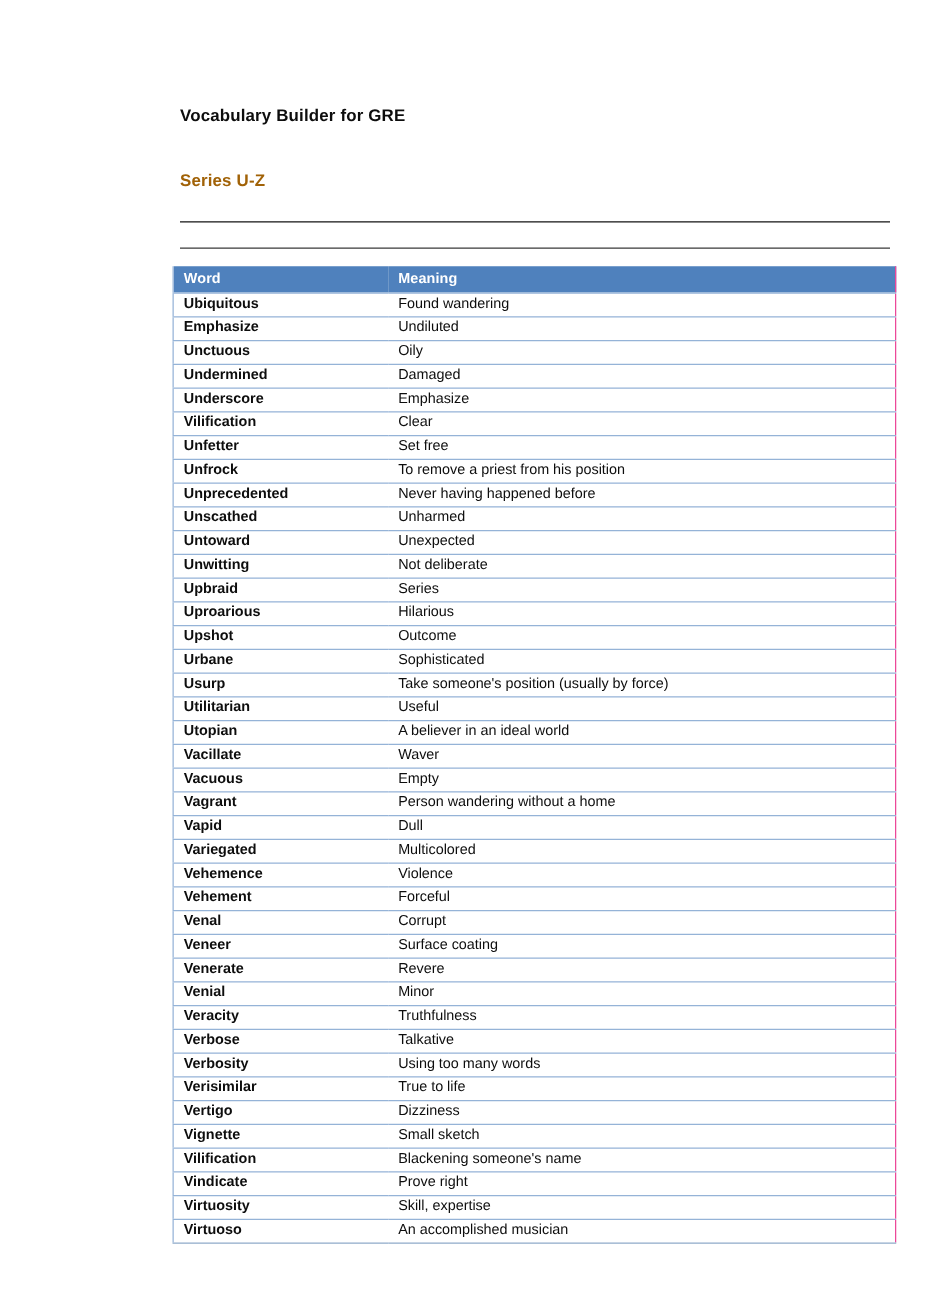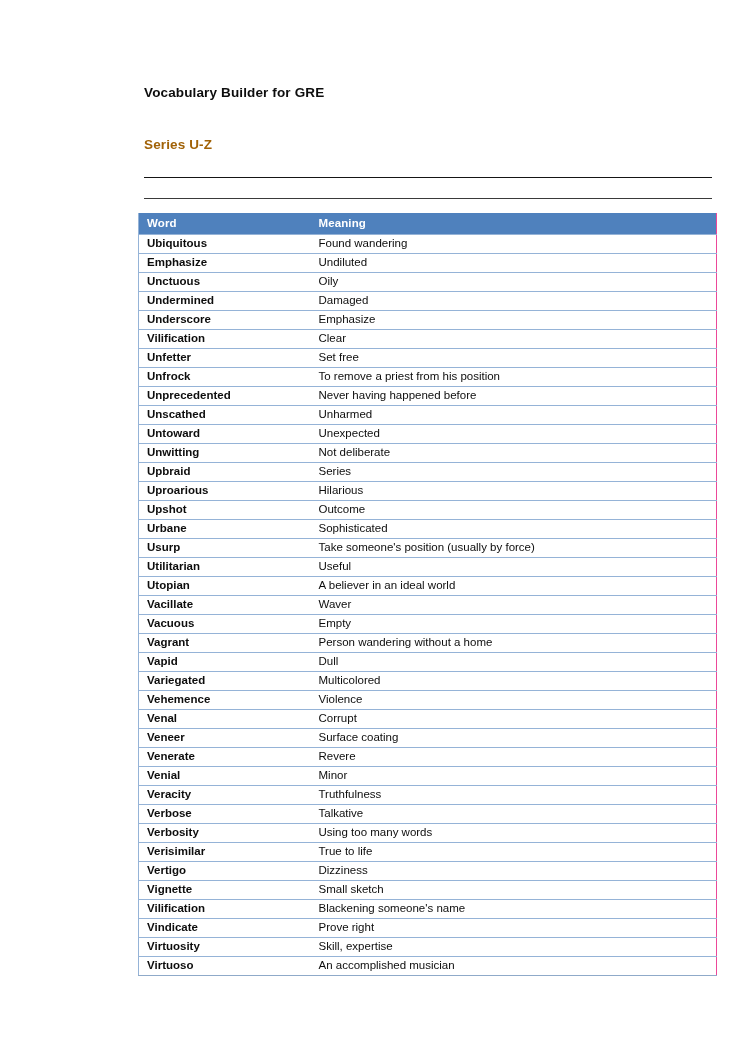--- a/index.html
+++ b/index.html
@@ -246,20 +246,24 @@
             </tr>
             <tr>
               <td class="cell-word">Variegated</td>
               <td class="cell-meaning">Multicolored</td>
             </tr>
             <tr>
               <td class="cell-word">Vehemence</td>
               <td class="cell-meaning">Violence</td>
             </tr>
             <tr>
+              <td class="cell-word">Vehement</td>
+              <td class="cell-meaning">Forceful</td>
+            </tr>
+            <tr>
               <td class="cell-word">Venal</td>
               <td class="cell-meaning">Corrupt</td>
             </tr>
             <tr>
               <td class="cell-word">Veneer</td>
               <td class="cell-meaning">Surface coating</td>
             </tr>
             <tr>
               <td class="cell-word">Venerate</td>
               <td class="cell-meaning">Revere</td>

